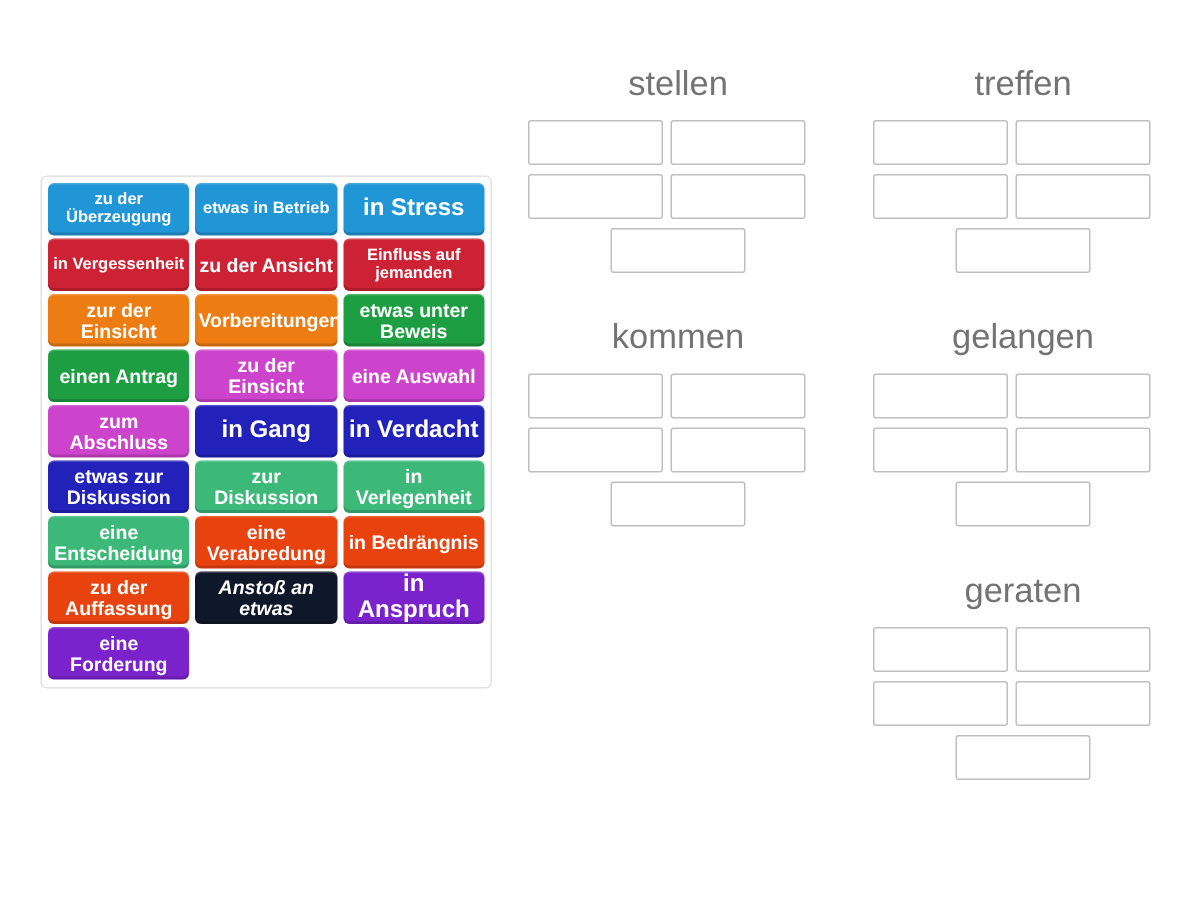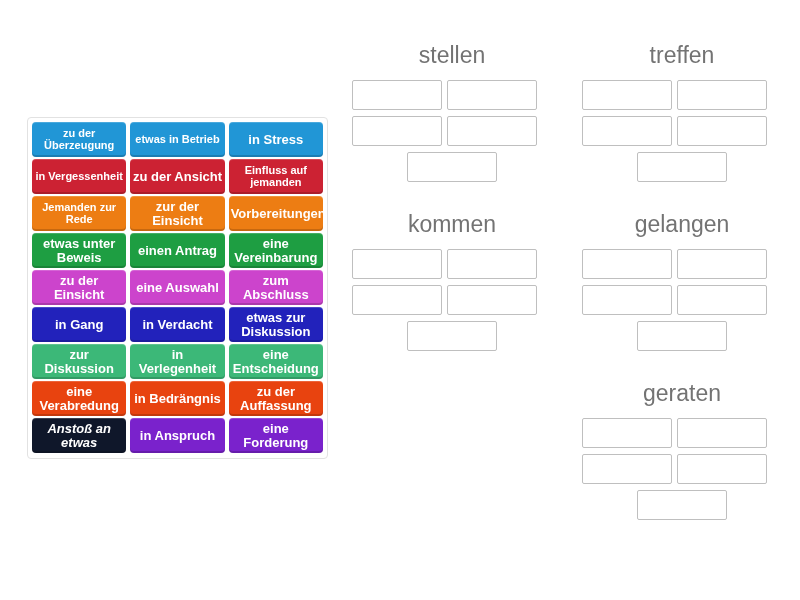--- a/index.html
+++ b/index.html
@@ -54,21 +54,21 @@
     cursor: move;
     overflow: hidden;
   }
   .tile .tile-text {
     display: block;
     width: 100%;
   }
   
   .fs-sm  { font-size: 11px; }
   .fs-md  { font-size: 13px; }
-  .fs-lg  { font-size: 13px; }
+  .fs-lg  { font-size: 16px; }
 
   
   #groups {
     position: absolute;
     left: 352px;
     top: 44px;
     width: 430px;
     height: 520px;
   }
   .group {
@@ -140,50 +140,40 @@
       <div class="tile fs-md" style="background: rgb(204, 34, 51);">
         <span class="tile-text">zu der Ansicht</span>
       </div>
     </div>
     <div class="tile-cell">
       <div class="tile fs-sm" style="background: rgb(204, 34, 51);">
         <span class="tile-text">Einfluss auf jemanden</span>
       </div>
     </div>
     <div class="tile-cell">
-      <div class="tile fs-sm" style="background: rgb(237, 125, 19);">
-        <span class="tile-text">Jemanden zur Rede</span>
-      </div>
-    </div>
-    <div class="tile-cell">
       <div class="tile fs-md" style="background: rgb(237, 125, 19);">
         <span class="tile-text">zur der Einsicht</span>
       </div>
     </div>
     <div class="tile-cell">
       <div class="tile fs-md" style="background: rgb(237, 125, 19);">
         <span class="tile-text">Vorbereitungen</span>
       </div>
     </div>
     <div class="tile-cell">
       <div class="tile fs-md" style="background: rgb(30, 158, 66);">
         <span class="tile-text">etwas unter Beweis</span>
       </div>
     </div>
     <div class="tile-cell">
       <div class="tile fs-md" style="background: rgb(30, 158, 66);">
         <span class="tile-text">einen Antrag</span>
       </div>
     </div>
     <div class="tile-cell">
-      <div class="tile fs-md" style="background: rgb(30, 158, 66);">
-        <span class="tile-text">eine Vereinbarung</span>
-      </div>
-    </div>
-    <div class="tile-cell">
       <div class="tile fs-md" style="background: rgb(204, 68, 204);">
         <span class="tile-text">zu der Einsicht</span>
       </div>
     </div>
     <div class="tile-cell">
       <div class="tile fs-md" style="background: rgb(204, 68, 204);">
         <span class="tile-text">eine Auswahl</span>
       </div>
     </div>
     <div class="tile-cell">

